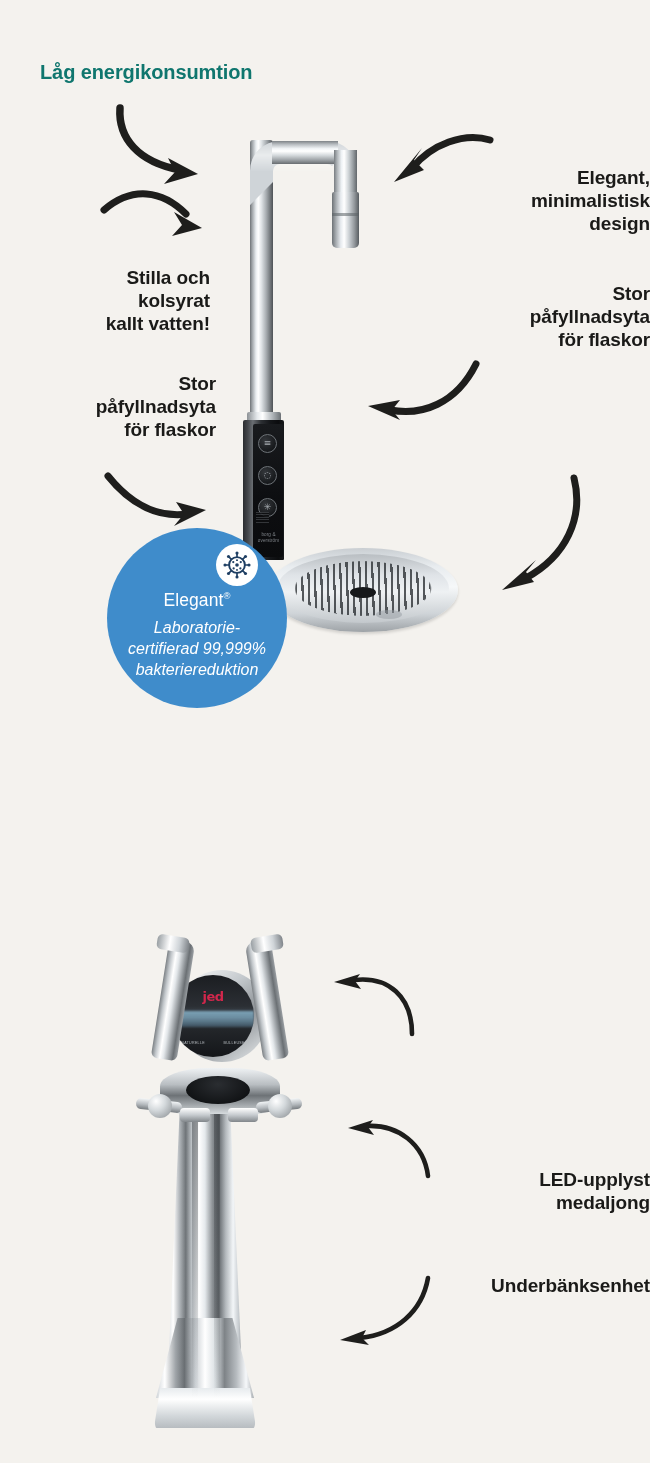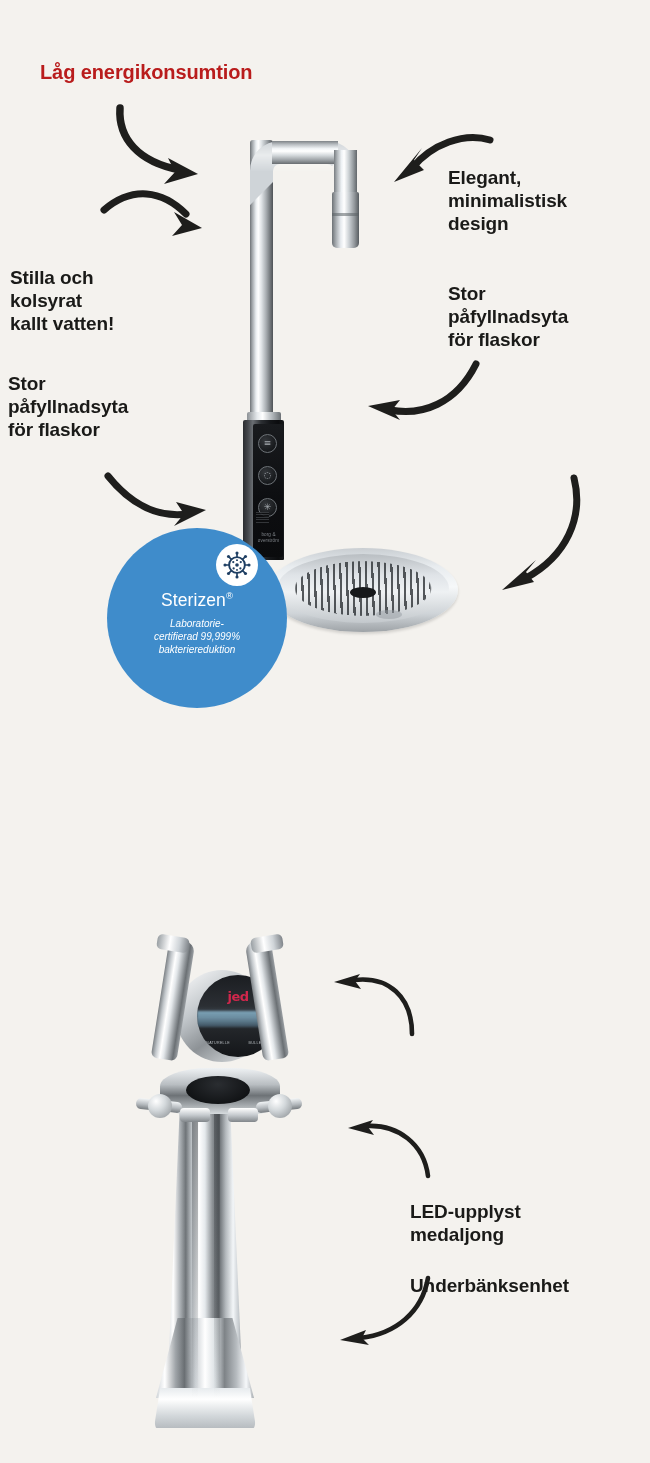--- a/index.html
+++ b/index.html
@@ -16,26 +16,26 @@
     height: 1463px;
     background: #f4f2ee;
   }
 
   
   .callout {
     position: absolute;
     font-family: "Liberation Sans", sans-serif;
     font-weight: bold;
     color: #1a1a18;
-    text-align: left;
+    text-align: right;
     line-height: 1.22;
     letter-spacing: -0.1px;
     white-space: pre-line;
   }
-  .callout.green { color: #b91c1c; }
+  .callout.green { color: #0f766e; }
 
   
   .arrow { position: absolute; pointer-events: none; }
   .arrow svg { display: block; overflow: visible; }
 
   
   .tap-assembly { position: absolute; }
 
   .tap-neck-v {
     position: absolute;
@@ -214,21 +214,21 @@
     position: absolute;
     left: 0; right: 0; top: 62px;
     font-size: 17.5px;
     font-weight: normal;
     letter-spacing: .1px;
   }
   .sterizen-title sup { font-size: 9.5px; vertical-align: super; }
   .sterizen-sub {
     position: absolute;
     left: 10px; right: 10px; top: 89px;
-    font-size: 10px;
+    font-size: 16px;
     font-style: italic;
     line-height: 1.32;
     white-space: pre-line;
   }
   .germ-badge {
     position: absolute;
     left: 109px; top: 16px;
     width: 42px; height: 42px;
     border-radius: 50%;
     background: #ffffff;
@@ -276,21 +276,21 @@
 
   .tw-medal-ring {
     position: absolute;
     left: 36px; top: 52px;
     width: 92px; height: 92px;
     border-radius: 50%;
     background: linear-gradient(145deg, #ffffff 0%, #c3c8cc 35%, #8d9296 60%, #eef1f3 100%);
   }
   .tw-medal {
     position: absolute;
-    left: 57px; top: 57px;
+    left: 32px; top: 57px;
     width: 82px; height: 82px;
     border-radius: 50%;
     background:
       linear-gradient(to bottom, #1b1d21 0%, #2b2f34 38%, #47505a 52%, #23262a 66%, #141619 100%);
     overflow: hidden;
   }
   .tw-medal-logo {
     position: absolute;
     left: 0; right: 0; top: 14px;
     text-align: center;
@@ -495,21 +495,21 @@
             <circle cx="20" cy="36" r="2.1"></circle>
           <circle cx="4" cy="20" r="2.1"></circle>
             <circle cx="36" cy="20" r="2.1"></circle>
           <circle cx="8.7" cy="8.7" r="2.1"></circle>
             <circle cx="31.3" cy="31.3" r="2.1"></circle>
           <circle cx="31.3" cy="8.7" r="2.1"></circle>
             <circle cx="8.7" cy="31.3" r="2.1"></circle>
         </g>
       </svg>
     </div>
-    <div class="sterizen-title"><span>Sterizen</span><sup>®</sup></div>
+    <div class="sterizen-title"><span>Elegant</span><sup>®</sup></div>
     <div class="sterizen-sub">Laboratorie-
 certifierad 99,999%
 bakteriereduktion</div>
   </div>
 
   <div class="tower">
     <div class="tw-col"></div>
     <div class="tw-col2"></div>
     <div class="tw-foot"></div>
     <div class="tw-shade-l"></div>
@@ -548,21 +548,21 @@
   </div>
 
 
   <div class="arrow" style="left:340px; top:1110px;">
     <svg width="100" height="72" viewBox="0 0 100 72">
       <path d="M88 66 C84 34, 58 14, 26 16" stroke="#1e1e1c" stroke-width="4.6" fill="none" stroke-linecap="round"></path>
       <path d="M8 18 L33 10 L28 17 L34 25 Z" fill="#1e1e1c"></path>
     </svg>
   </div>
 
-  <div class="callout" style="left:410px; top:1168px; width:240px; font-size:19px;margin-top:32px;">LED-upplyst
+  <div class="callout" style="left:410px; top:1168px; width:240px; font-size:19px;">LED-upplyst
 medaljong</div>
 
   <div class="arrow" style="left:330px; top:1272px;">
     <svg width="110" height="78" viewBox="0 0 110 78">
       <path d="M98 6 C92 40, 66 62, 30 66" stroke="#1e1e1c" stroke-width="4.6" fill="none" stroke-linecap="round"></path>
       <path d="M10 68 L36 58 L32 66 L39 73 Z" fill="#1e1e1c"></path>
     </svg>
   </div>
 
   <div class="callout" style="left:410px; top:1274px; width:240px; font-size:19px;">Underbänksenhet</div>

